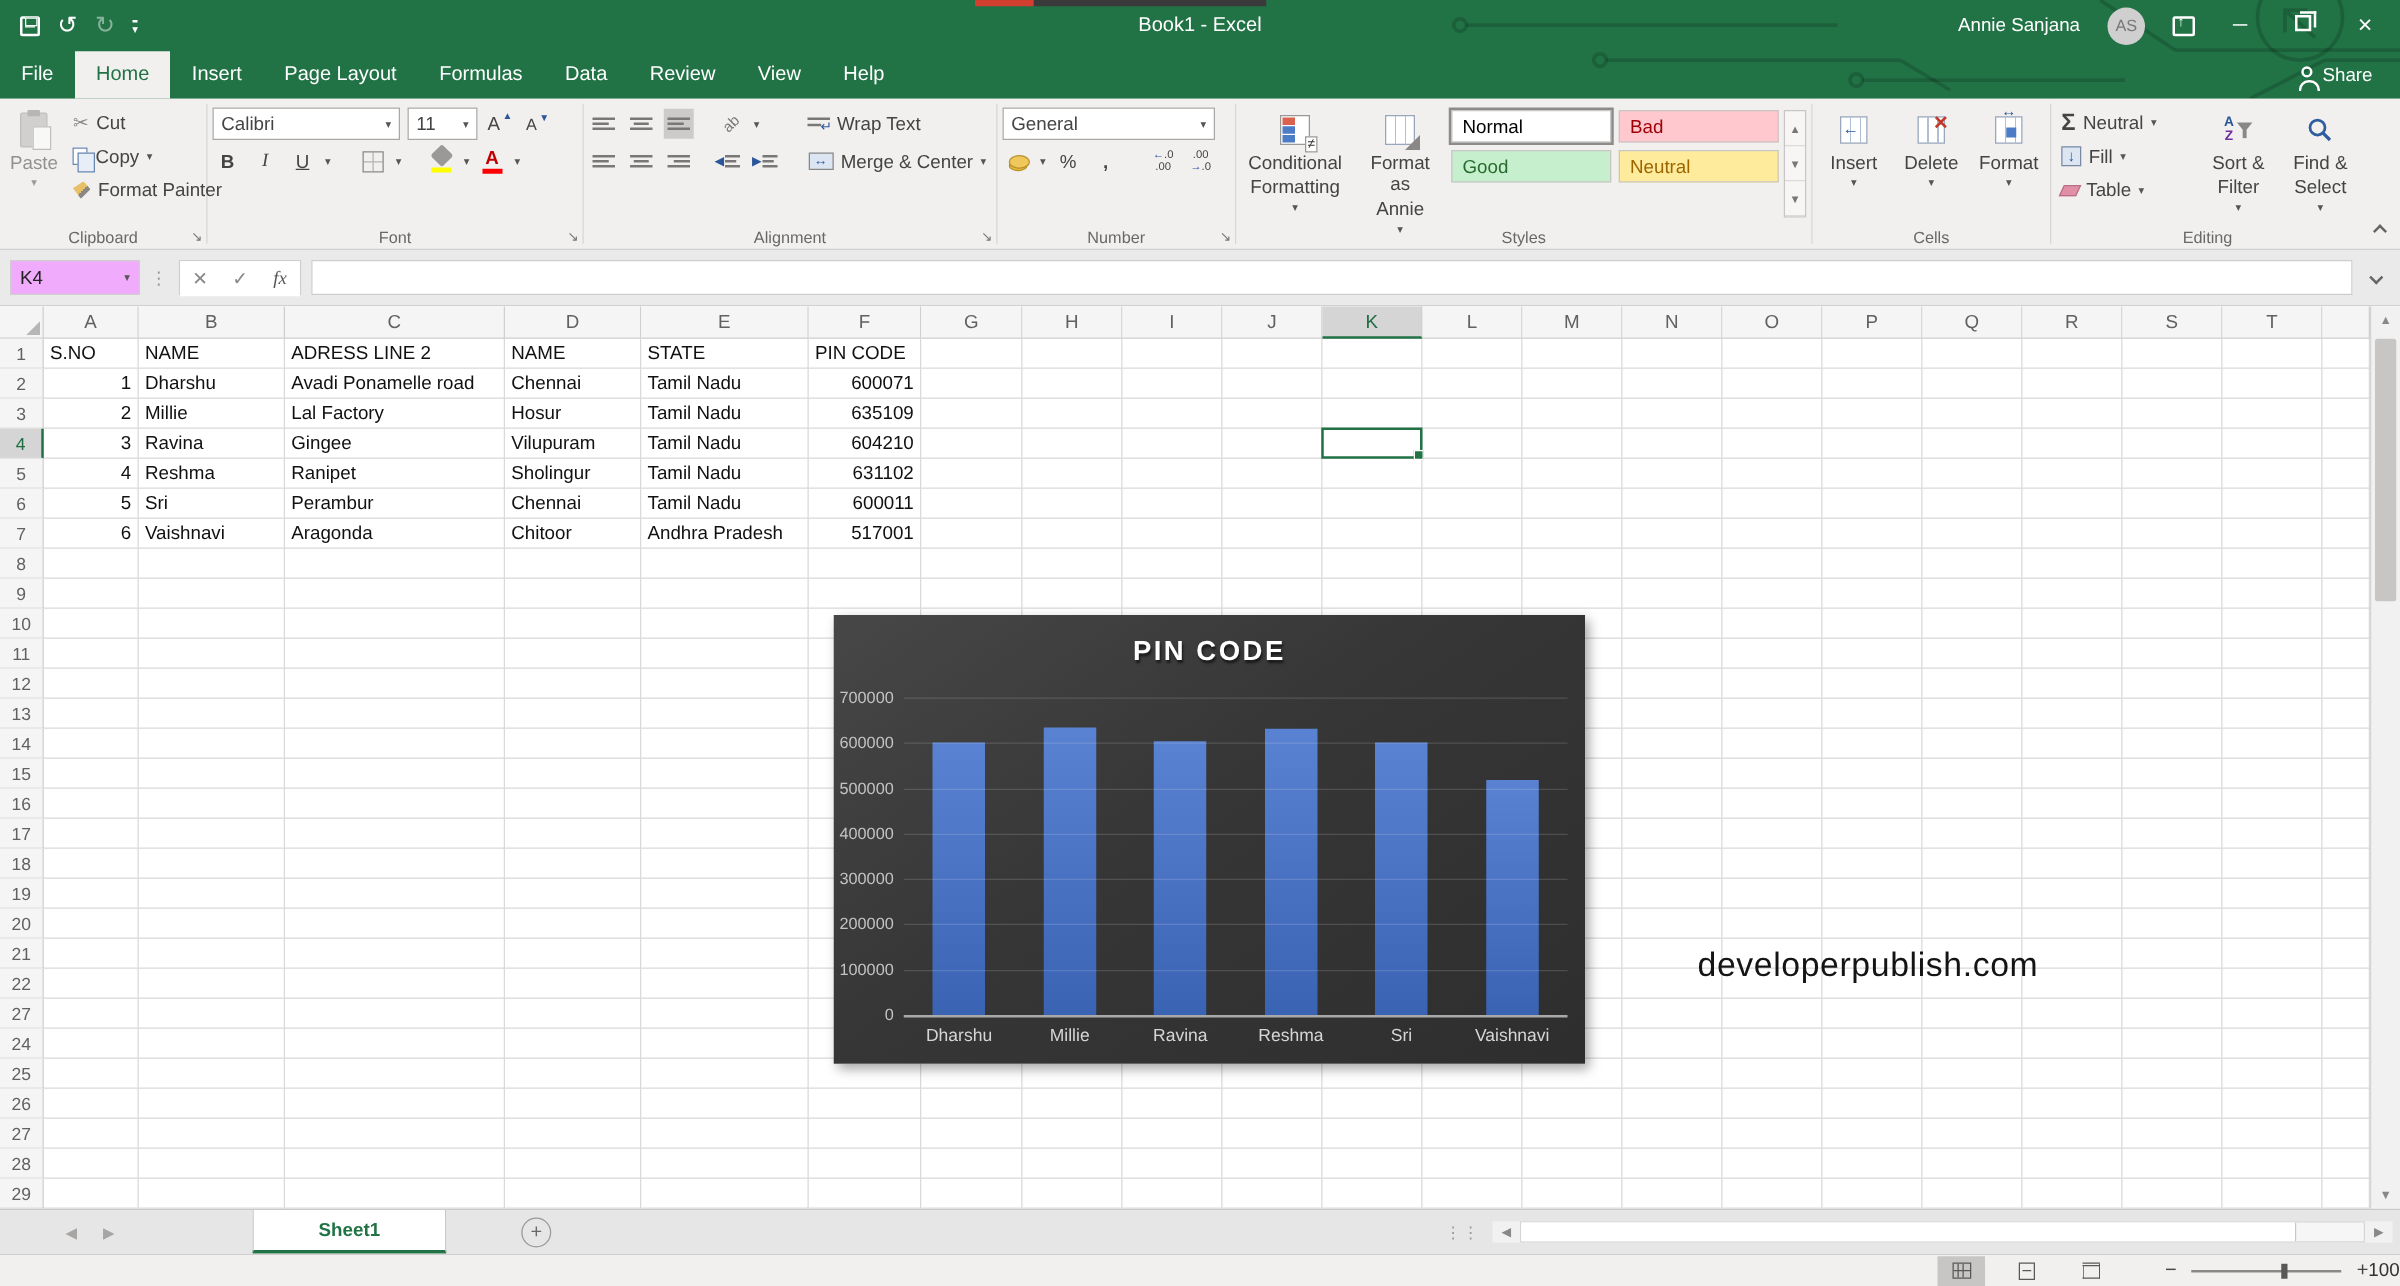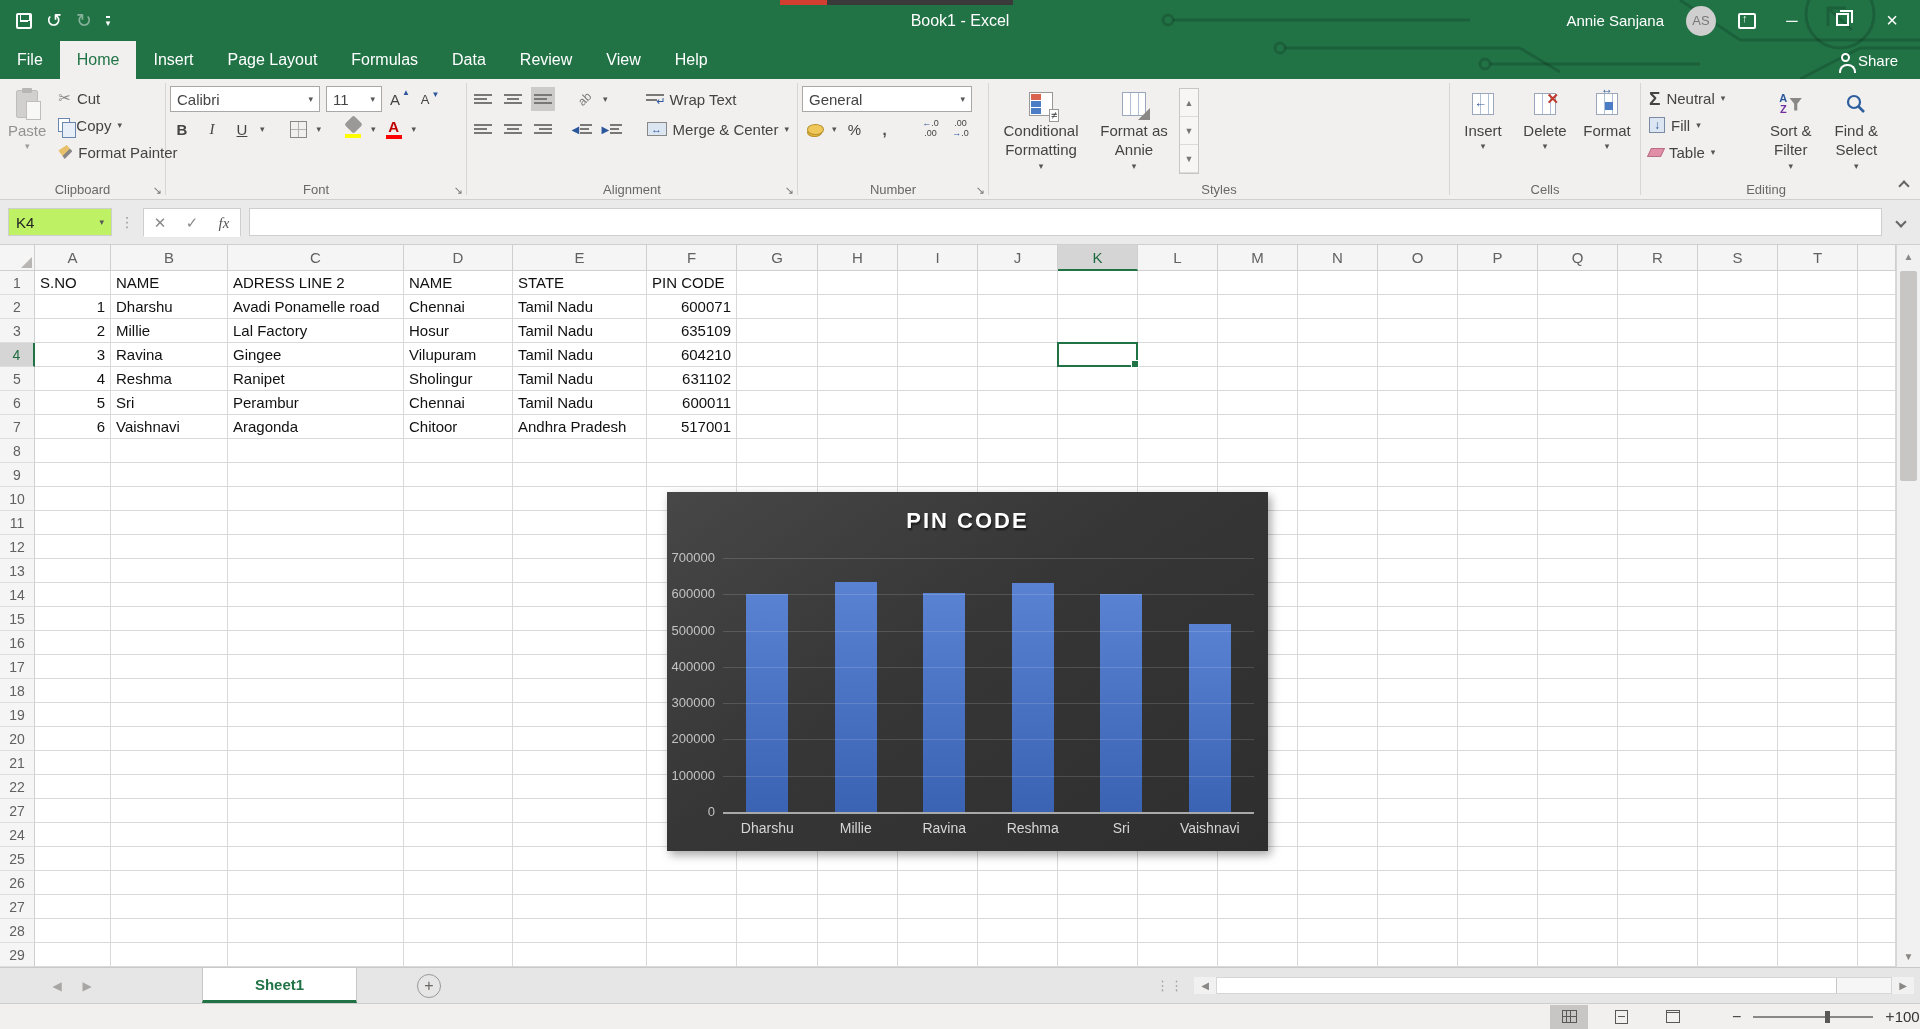--- a/index.html
+++ b/index.html
@@ -111,21 +111,21 @@
   .ic-az { display:flex; align-items:center; gap:2px; }
   .ic-az .letters { display:flex; flex-direction:column; font-size:11px; line-height:1; font-weight:bold; }
   .ic-az .letters b:first-child { color:#2b579a; } .ic-az .letters b:last-child { color:#7030a0; font-weight:bold; }
   .funnel { width:13px; height:13px; background:#8a8886; clip-path:polygon(0 0,100% 0,62% 48%,62% 100%,38% 100%,38% 48%); display:inline-block; }
   .chev { display:inline-block; width:8px; height:8px; border-right:2px solid #666; border-bottom:2px solid #666; transform:rotate(45deg); }
   #ribbon-collapse { position:absolute; right:12px; bottom:6px; }
   #ribbon-collapse .chev { transform:rotate(225deg); }
 
   
   #formulabar { position:absolute; left:0; top:200px; width:1920px; height:45px; background:#eaeaea; border-bottom:1px solid #cfcfcf; display:flex; align-items:center; padding:0 8px; gap:8px; }
-  #namebox { width:104px; height:28px; background:#bef264; border:1px solid #d0cecd; display:flex; align-items:center; justify-content:space-between; padding:0 7px; font-size:15px; }
+  #namebox { width:104px; height:28px; background:#f0abfc; border:1px solid #d0cecd; display:flex; align-items:center; justify-content:space-between; padding:0 7px; font-size:15px; }
   .fdots { color:#9a9896; font-size:14px; letter-spacing:1px; }
   .fbtn { width:32px; height:28px; display:flex; align-items:center; justify-content:center; color:#8a8886; font-size:15px; background:#fff; }
   .fbtn-wrap { display:flex; background:#fff; border:1px solid #d0cecd; height:28px; }
   .fx { font-family:"Liberation Serif",serif; font-style:italic; color:#555; }
   #formula-input { flex:1; height:28px; background:#fff; border:1px solid #d0cecd; display:flex; align-items:center; padding:0 8px; font-size:15px; }
   #fb-expand { width:22px; display:flex; justify-content:center; }
 
   
   #grid { position:absolute; left:0; top:245px; width:1920px; height:722px; background:#fff; overflow:hidden; }
   #colheaders { position:absolute; left:0; top:0; height:26px; display:flex; width:1896px; }
@@ -461,20 +461,26 @@
           <span class="caret">▾</span>
       </div>
       <div class="bigbtn" style="width:82px">
         <span class="bb-ic">
             <span class="mini-grid ic-fat"></span>
           </span>
         <span>Format as</span>
           <span>Annie</span>
           <span class="caret">▾</span>
       </div>
+      <div style="display:grid;grid-template-columns:128px 128px;grid-auto-rows:26px;gap:6px;padding-top:4px" id="style-gallery">
+          <div class="stylebox st-normal">Normal</div>
+          <div class="stylebox st-bad">Bad</div>
+          <div class="stylebox st-good">Good</div>
+          <div class="stylebox st-neutral">Neutral</div>
+        </div>
       <div class="gal-scroll" style="height:86px;margin-top:4px">
         <span>▲</span>
         <span>▼</span>
         <span>▼</span>
       </div>
     </div>
     <div class="rg-label">Styles</div>
   </div>
   <div class="vsep"></div>
 
@@ -1342,20 +1348,21 @@
         <div class="ylab" style="top: 166.857px; left: 0px;">400000</div>
         <div class="gl" style="top: 138.571px;"></div>
         <div class="ylab" style="top: 130.571px; left: 0px;">500000</div>
         <div class="gl" style="top: 102.286px;"></div>
         <div class="ylab" style="top: 94.2857px; left: 0px;">600000</div>
         <div class="gl" style="top: 66px;"></div>
         <div class="ylab" style="top: 58px; left: 0px;">700000</div>
       </div>
   </div>
 
+  <div id="watermark">developerpublish.com</div>
 
   <div id="vscroll">
     <span class="vbtn" style="top:0">▲</span>
     <div id="vthumb"></div>
     <span class="vbtn" style="bottom:0">▼</span>
   </div>
 </div>
 
 <div id="tabstrip">
   <span class="nav-ar" style="margin-left:42px">◀</span>

